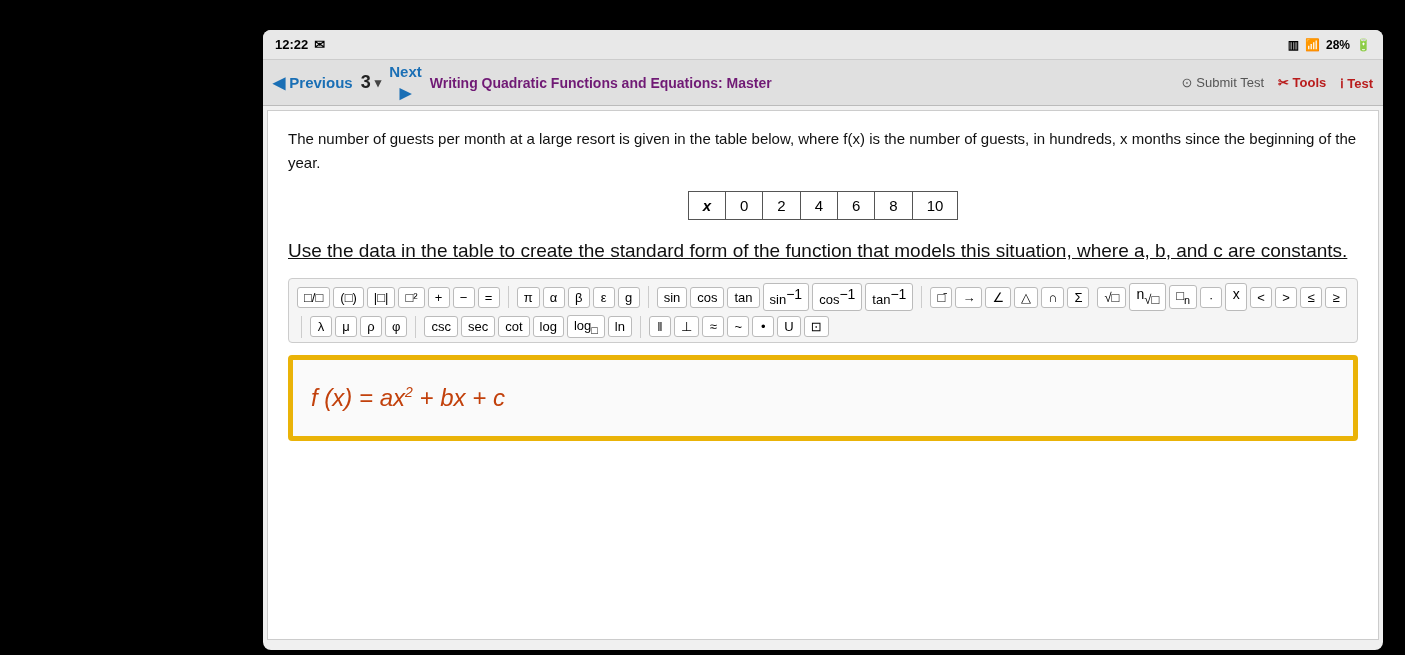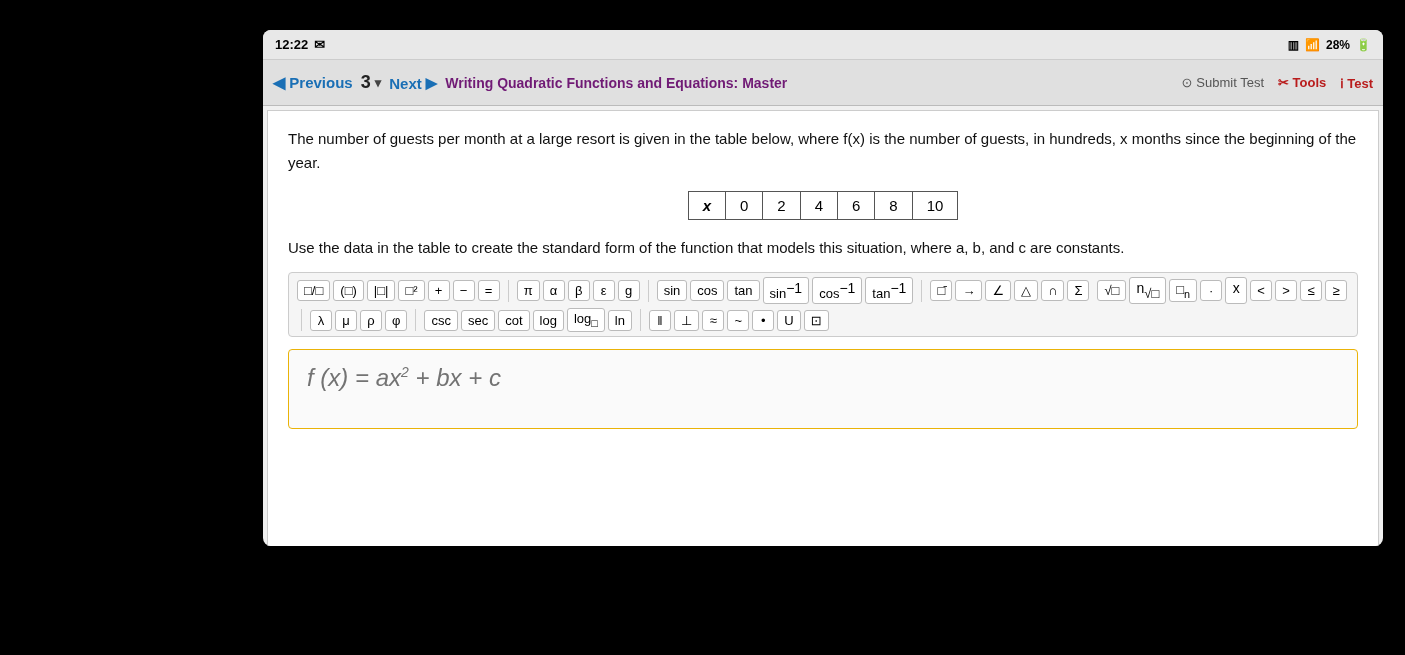--- a/index.html
+++ b/index.html
@@ -8,21 +8,21 @@
       width: 1405px;
       height: 655px;
       overflow: hidden;
       font-family: Arial, sans-serif;
     }
     .screen {
       position: absolute;
       left: 263px;
       top: 30px;
       width: 1120px;
-      height: 516px;
+      height: 620px;
       background: #f0f0f0;
       border-radius: 8px;
       overflow: hidden;
     }
     
     .status-bar {
       background: #e8e8e8;
       height: 30px;
       display: flex;
       align-items: center;
@@ -70,26 +70,27 @@
       font-size: 18px;
       font-weight: 700;
       color: #222;
     }
     .nav-question .dropdown {
       font-size: 13px;
       color: #444;
     }
     .nav-next {
       display: flex;
-      align-items: flex-end;
+      align-items: center;
       gap: 4px;
       color: #1a6fb5;
       font-size: 15px;
       font-weight: 600;
       cursor: pointer;
+      flex-direction: column;
     }
     .nav-title {
       flex: 1;
       font-size: 14px;
       font-weight: 700;
       color: #701a75;
     }
     .nav-actions {
       display: flex;
       align-items: center;
@@ -137,24 +138,25 @@
       border: 1px solid #555;
       padding: 5px 14px;
       text-align: center;
       min-width: 36px;
     }
     table td.label {
       font-style: italic;
       font-weight: 600;
     }
     .instruction-text {
-      font-size: 15px;
+      font-size: 19px;
       color: #111;
       line-height: 1.6;
       margin-bottom: 12px;
+      text-decoration: underline;
     }
     
     .math-toolbar {
       background: #f5f5f5;
       border: 1px solid #ccc;
       border-radius: 4px;
       padding: 4px 8px;
       display: flex;
       align-items: center;
       flex-wrap: wrap;
@@ -178,27 +180,27 @@
       background: #ccc;
       margin: 0 4px;
     }
     .toolbar-group {
       display: flex;
       align-items: center;
       gap: 3px;
     }
     
     .answer-area {
-      border: 1px solid #eab308;
+      border: 5px solid #eab308;
       border-radius: 4px;
-      padding: 14px 18px;
+      padding: 24px 18px;
       min-height: 80px;
       background: #fafafa;
       font-size: 22px;
-      color: #737373;
+      color: #c2410c;
     }
     .math-display {
       font-style: italic;
       font-size: 24px;
     }
     sup { font-size: 14px; }
   </style>
 </head>
 <body>
 

